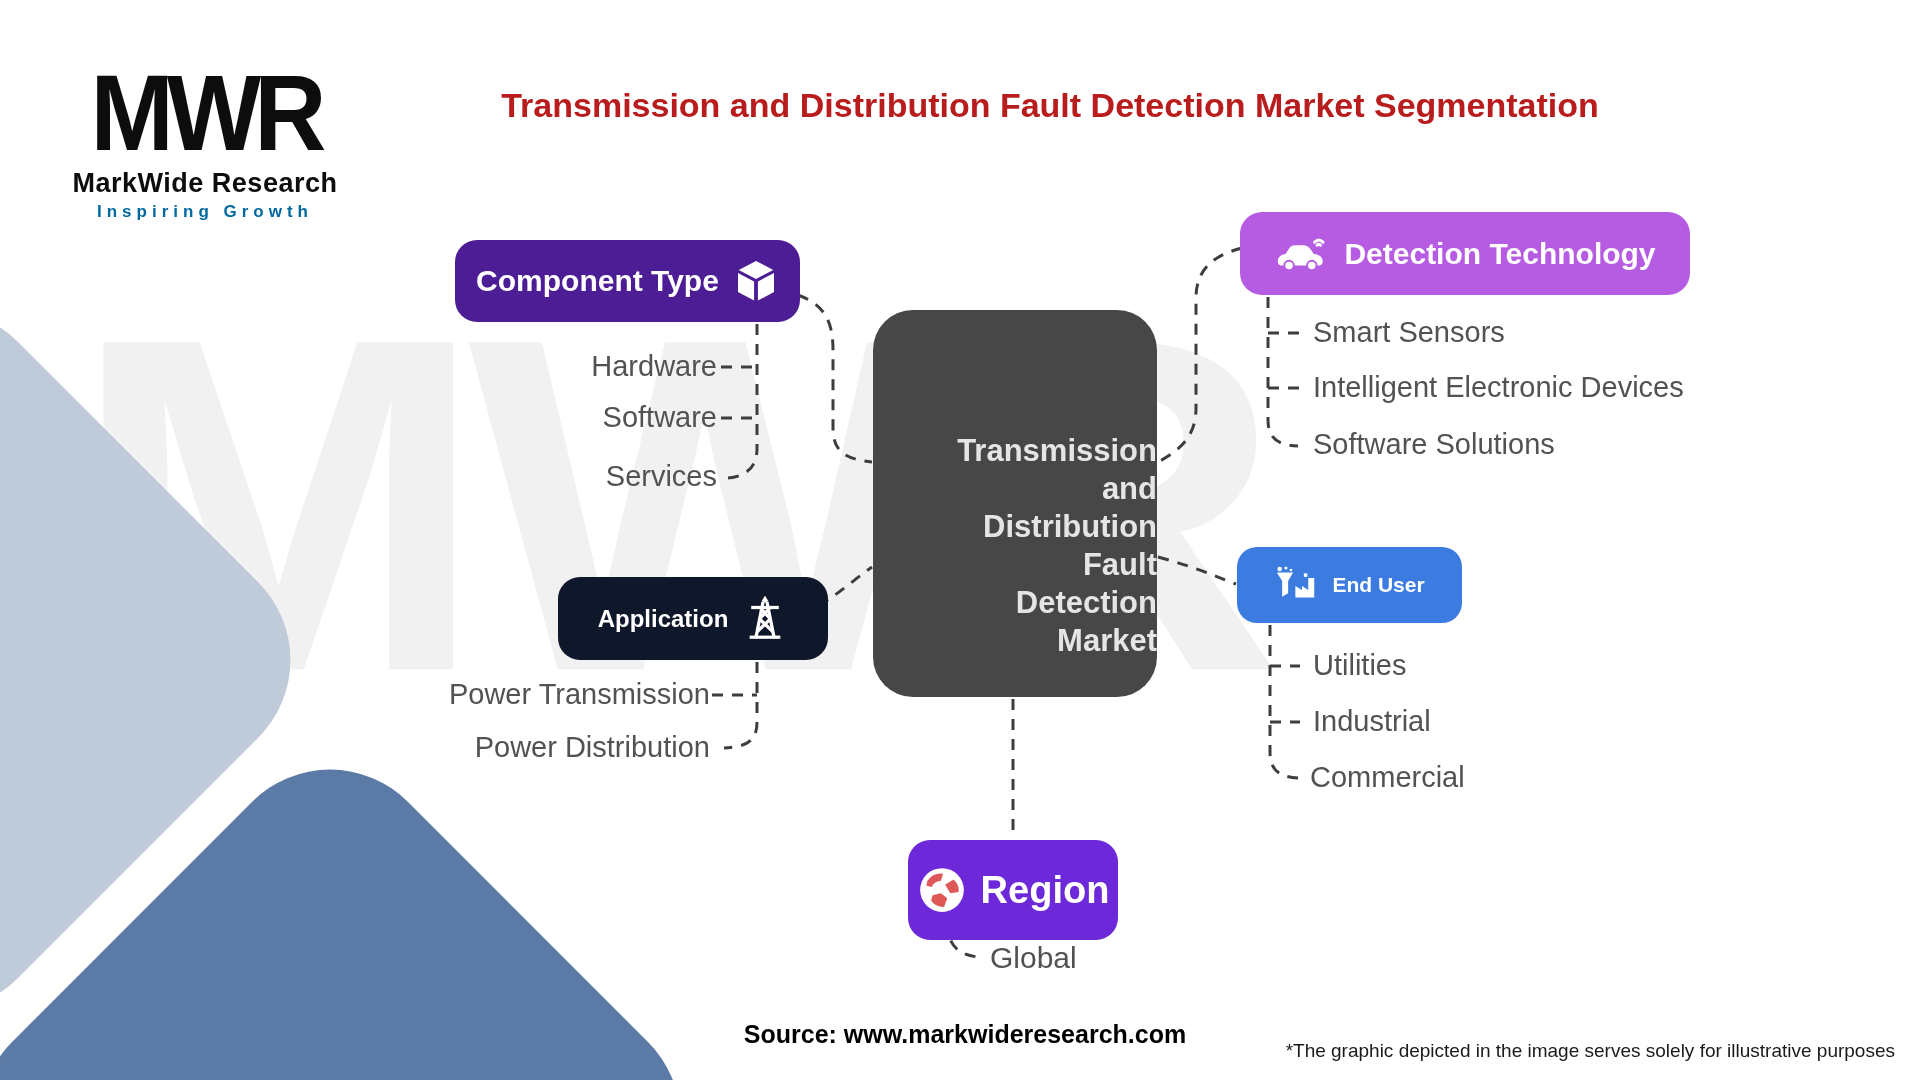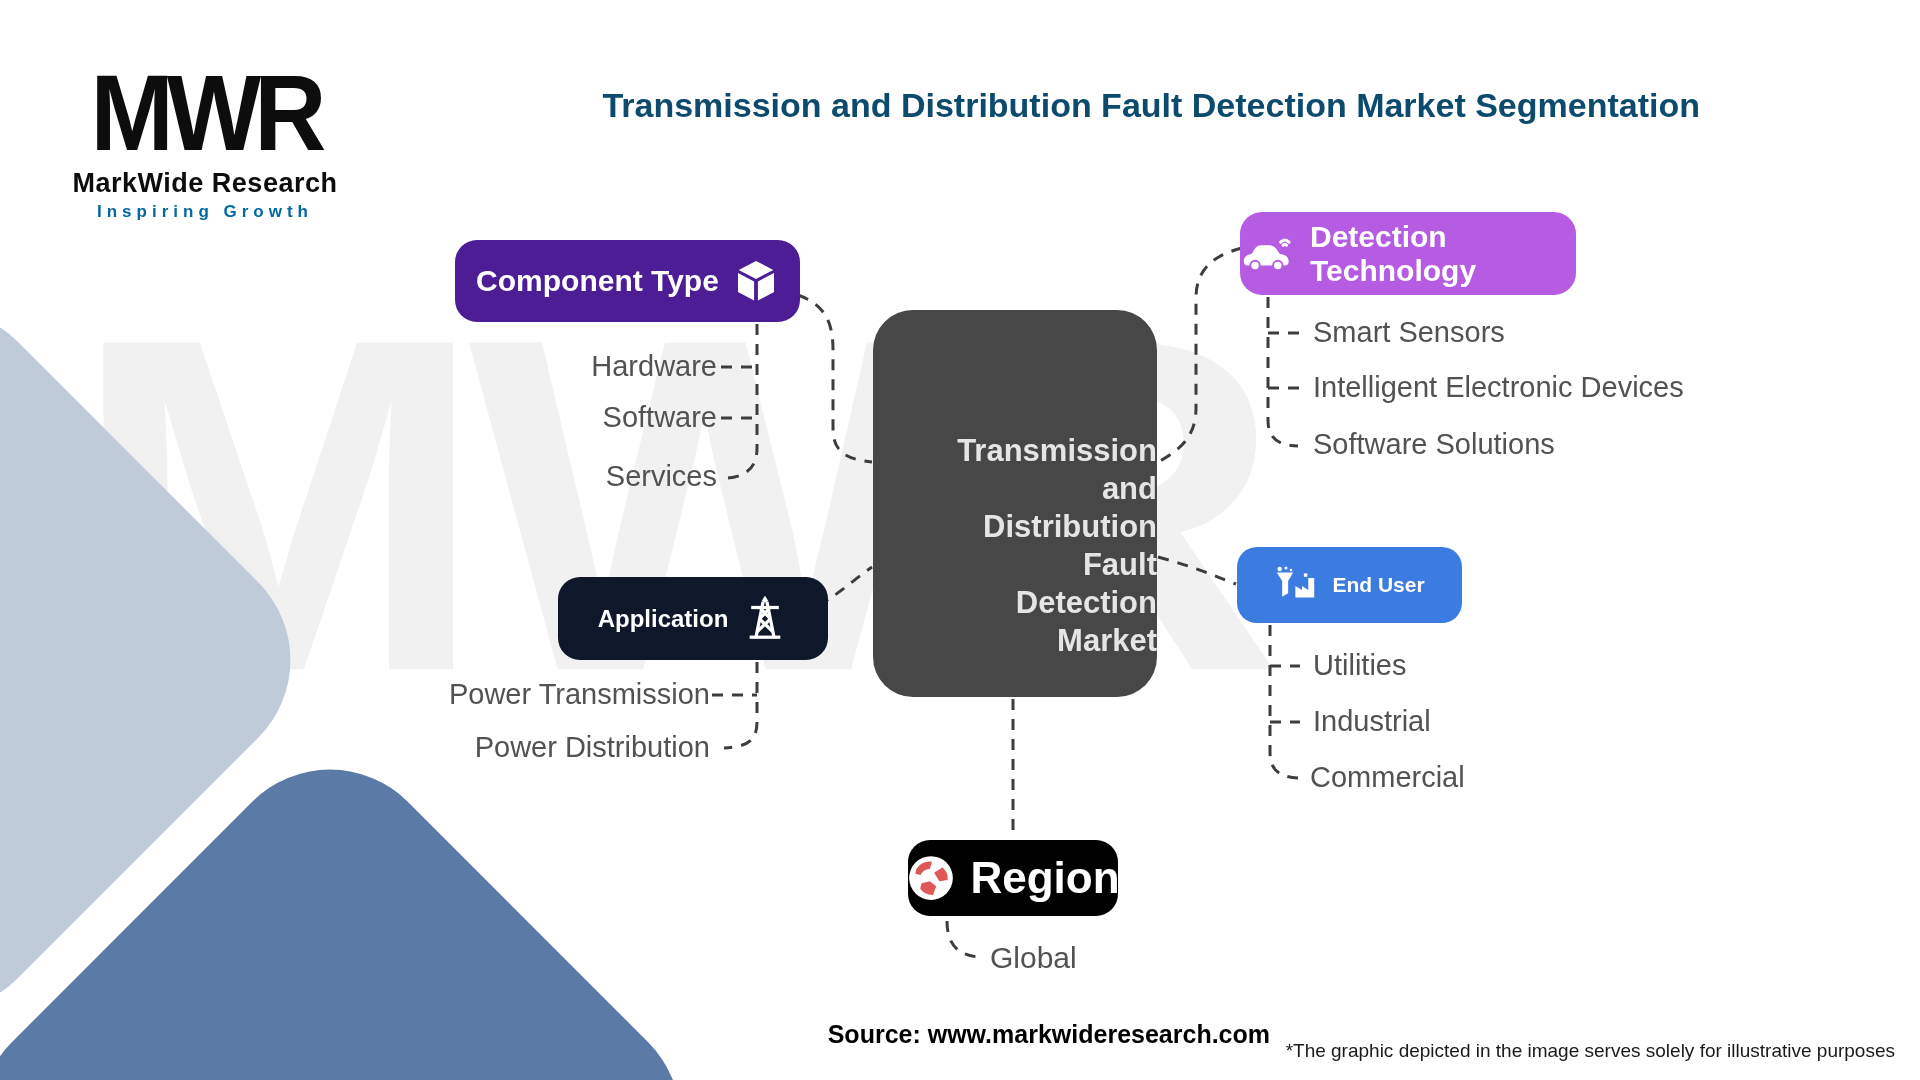--- a/index.html
+++ b/index.html
@@ -28,49 +28,49 @@
   .logo{position:absolute;left:40px;top:62px;width:330px;text-align:center;z-index:5;}
   .logo-mark{
     font-size:100px;font-weight:bold;color:#0d0d0d;line-height:1;
     letter-spacing:-7px;transform:scaleY(1.08);
   }
   .logo-name{font-size:27px;font-weight:bold;color:#0d0d0d;margin-top:6px;letter-spacing:0.5px;}
   .logo-tagline{font-size:17px;font-weight:bold;color:#0369a1;margin-top:3px;letter-spacing:5px;}
   
   .page-title{
     position:absolute;left:400px;top:86px;width:1300px;z-index:5;
-    text-align:right;font-size:34px;font-weight:bold;color:#0c4a6e;
+    text-align:center;font-size:34px;font-weight:bold;color:#b91c1c;
   }
   
   .connector-layer{position:absolute;left:0;top:0;z-index:3;}
   .dash{fill:none;stroke:#3d3d3d;stroke-width:3;stroke-dasharray:11 9;}
   
   .node-box{
     position:absolute;z-index:4;display:flex;align-items:center;justify-content:center;
     gap:14px;color:#ffffff;font-weight:bold;border-radius:22px;
   }
   .node-component{left:455px;top:240px;width:345px;height:82px;background:#4c1d95;font-size:30px;}
   .node-application{left:558px;top:577px;width:270px;height:83px;background:#0f172a;font-size:24px;}
-  .node-detection{left:1240px;top:212px;width:336px;height:83px;background:#b55ce2;font-size:30px;}
+  .node-detection{left:1240px;top:212px;width:450px;height:83px;background:#b55ce2;font-size:30px;}
   .node-enduser{left:1237px;top:547px;width:225px;height:76px;background:#3c7ce1;font-size:21px;border-radius:20px;}
-  .node-region{left:908px;top:840px;width:210px;height:76px;background:#000000;font-size:44px;}
+  .node-region{left:908px;top:840px;width:210px;height:100px;background:#6d28d9;font-size:38px;}
   .center-box{
     position:absolute;left:873px;top:310px;width:284px;height:387px;z-index:4;
     background:#474747;border-radius:40px;color:#e5e5e5;
     display:flex;flex-direction:column;align-items:flex-end;justify-content:flex-start;
     padding-top:122px;box-sizing:border-box;
     font-size:31px;font-weight:bold;line-height:38px;text-align:center;
   }
   
   .leaf{position:absolute;z-index:4;font-size:29px;color:#525252;white-space:nowrap;}
   .leaf-r{text-align:left;}
   
   .footer-source{
     position:absolute;left:660px;top:1020px;width:610px;z-index:5;
-    text-align:right;font-size:25px;font-weight:bold;color:#000000;
+    text-align:center;font-size:25px;font-weight:bold;color:#000000;
   }
   .footer-note{
     position:absolute;right:25px;top:1040px;width:900px;z-index:5;
     text-align:right;font-size:19px;color:#1a1a1a;
   }
   .icon{flex:0 0 auto;display:block;}
 </style>
 </head>
 <body>
 

